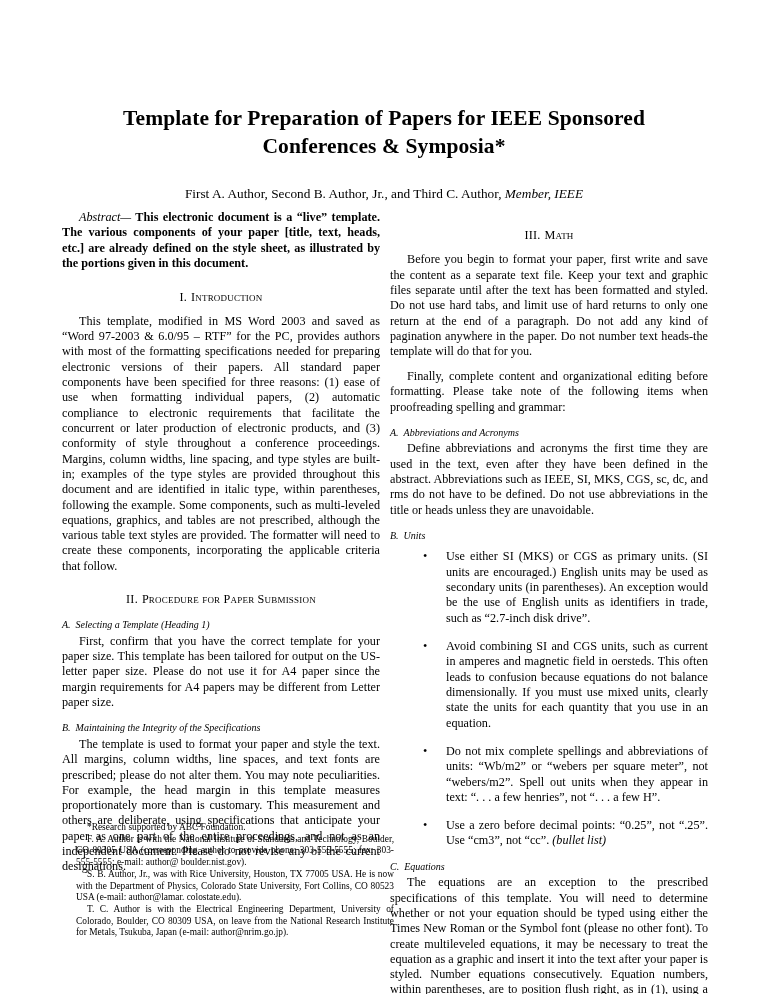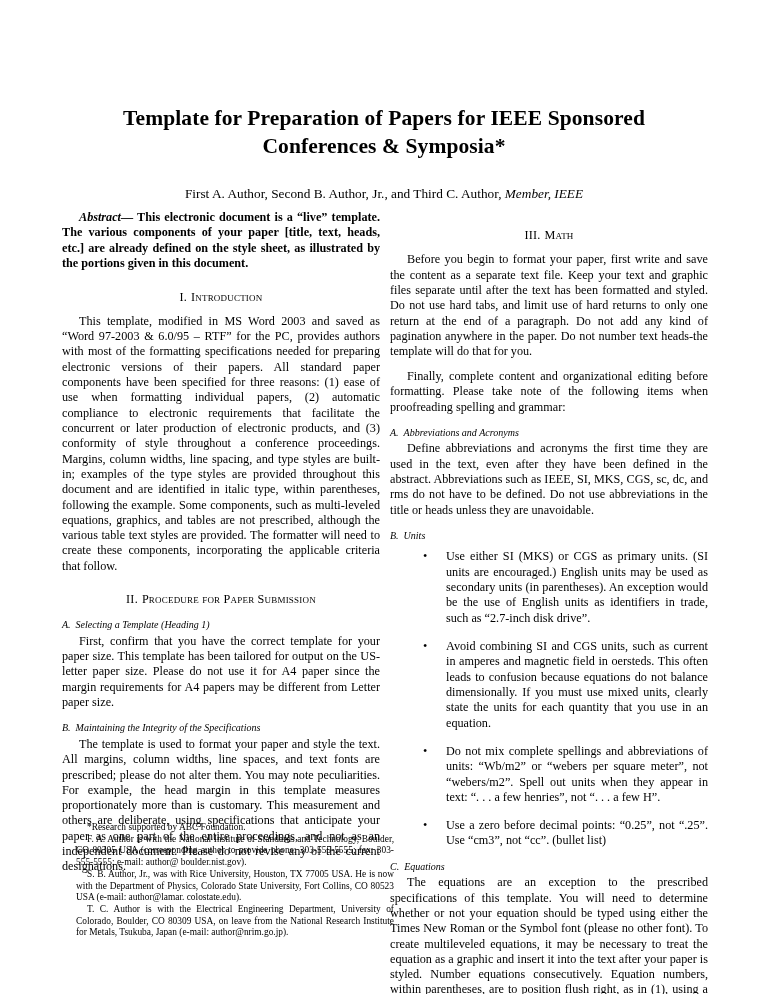--- a/index.html
+++ b/index.html
@@ -71,21 +71,21 @@
 
   .abstract {
     font-weight: bold;
     text-indent: 17px;
     margin: 0;
     text-align: justify;
     line-height: 1.26;
   }
   .abstract .lead {
     font-style: italic;
-    font-weight: bold;
+    font-weight: normal;
   }
 
   h2.section {
     font-size: 12.2px;
     font-weight: normal;
     font-variant: small-caps;
     text-align: center;
     text-indent: 0;
     margin: 18px 0 9px 0;
     line-height: 1.25;
@@ -122,21 +122,21 @@
     text-align: justify;
     line-height: 1.255;
     text-indent: 0;
   }
   ul.bullets li:last-child { margin-bottom: 0; }
   ul.bullets li .dot {
     position: absolute;
     left: 33px;
     top: 0;
   }
-  .ital { }
+  .ital { font-style: italic; }
 
   
   .footnotes {
     position: absolute;
     left: 76px;
     top: 806px;
     width: 318px;
     font-size: 9.4px;
     line-height: 1.245;
     text-align: justify;

